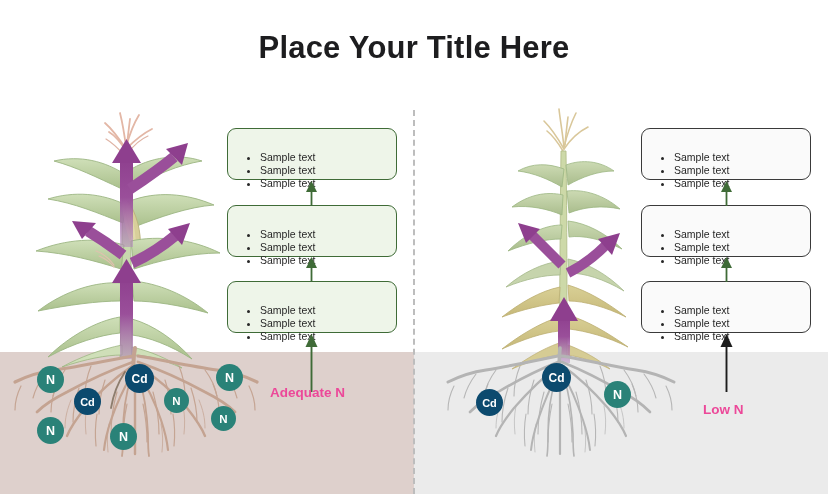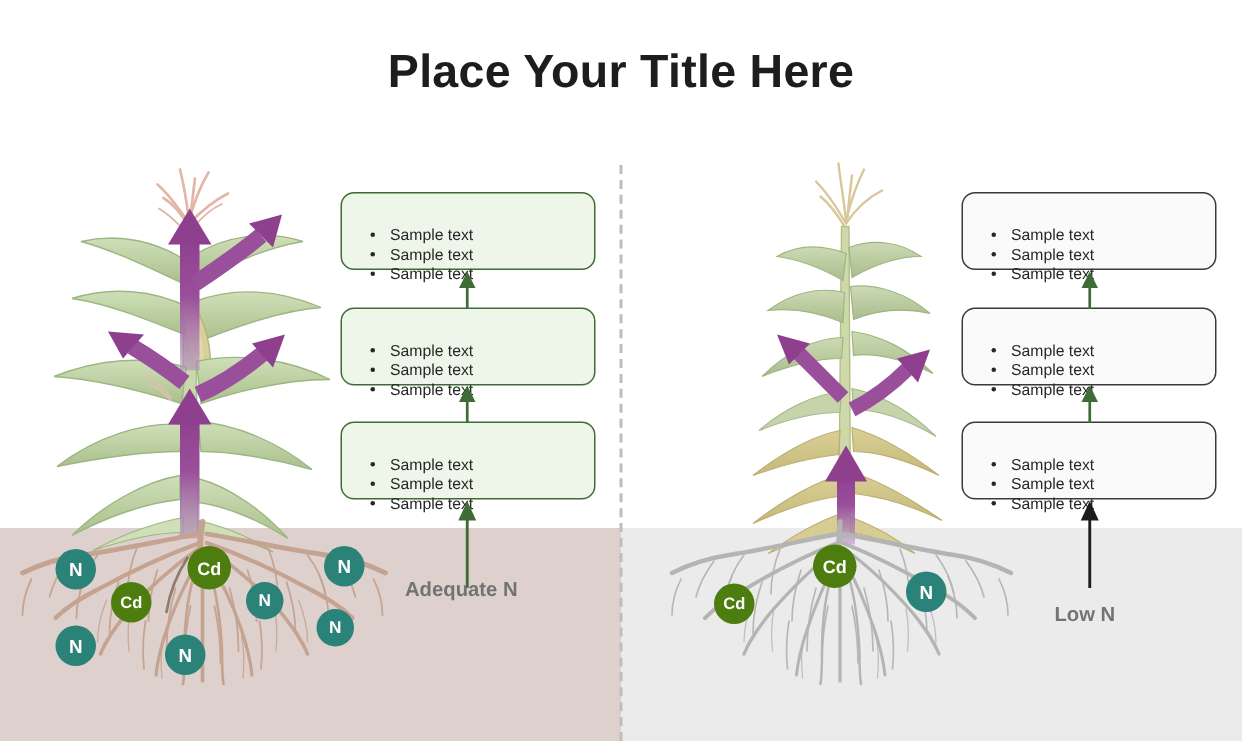--- a/index.html
+++ b/index.html
@@ -108,33 +108,33 @@
     color: #ffffff;
     font-weight: bold;
     box-sizing: border-box;
   }
   .chip-n {
     background: #2a8278;
     width: 27px; height: 27px;
     font-size: 12.5px;
   }
   .chip-cd {
-    background: #4d7c0f;
+    background: #0c4a6e;
     width: 29px; height: 29px;
     font-size: 12px;
   }
   .chip-n-sm  { width: 25px; height: 25px; font-size: 11.5px; }
   .chip-cd-sm { width: 27px; height: 27px; font-size: 11px; }
 
   
   .cond-label {
     position: absolute;
     font-size: 13.5px;
     font-weight: bold;
-    color: #737373;
+    color: #ec4899;
     white-space: nowrap;
   }
 
   
   .plant {
     position: absolute;
     pointer-events: none;
   }
 </style>
 </head>

